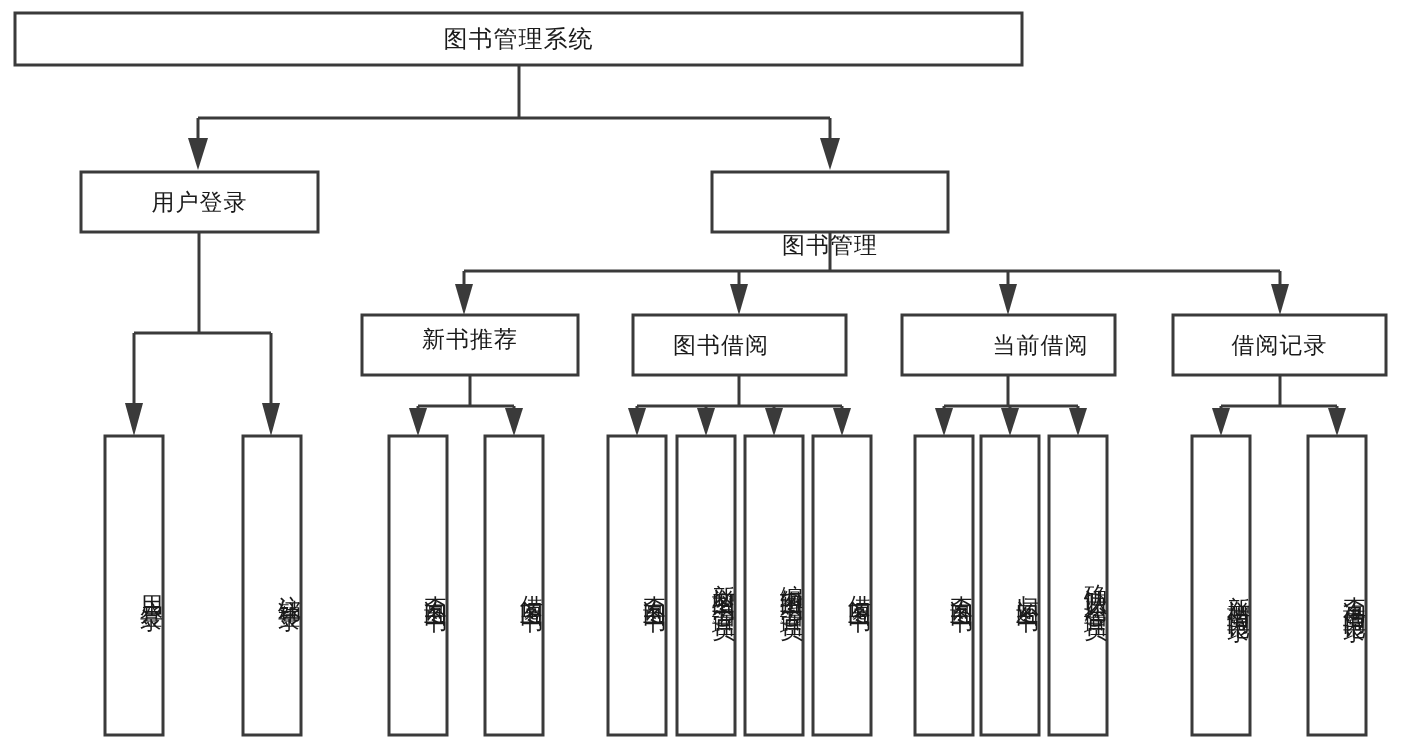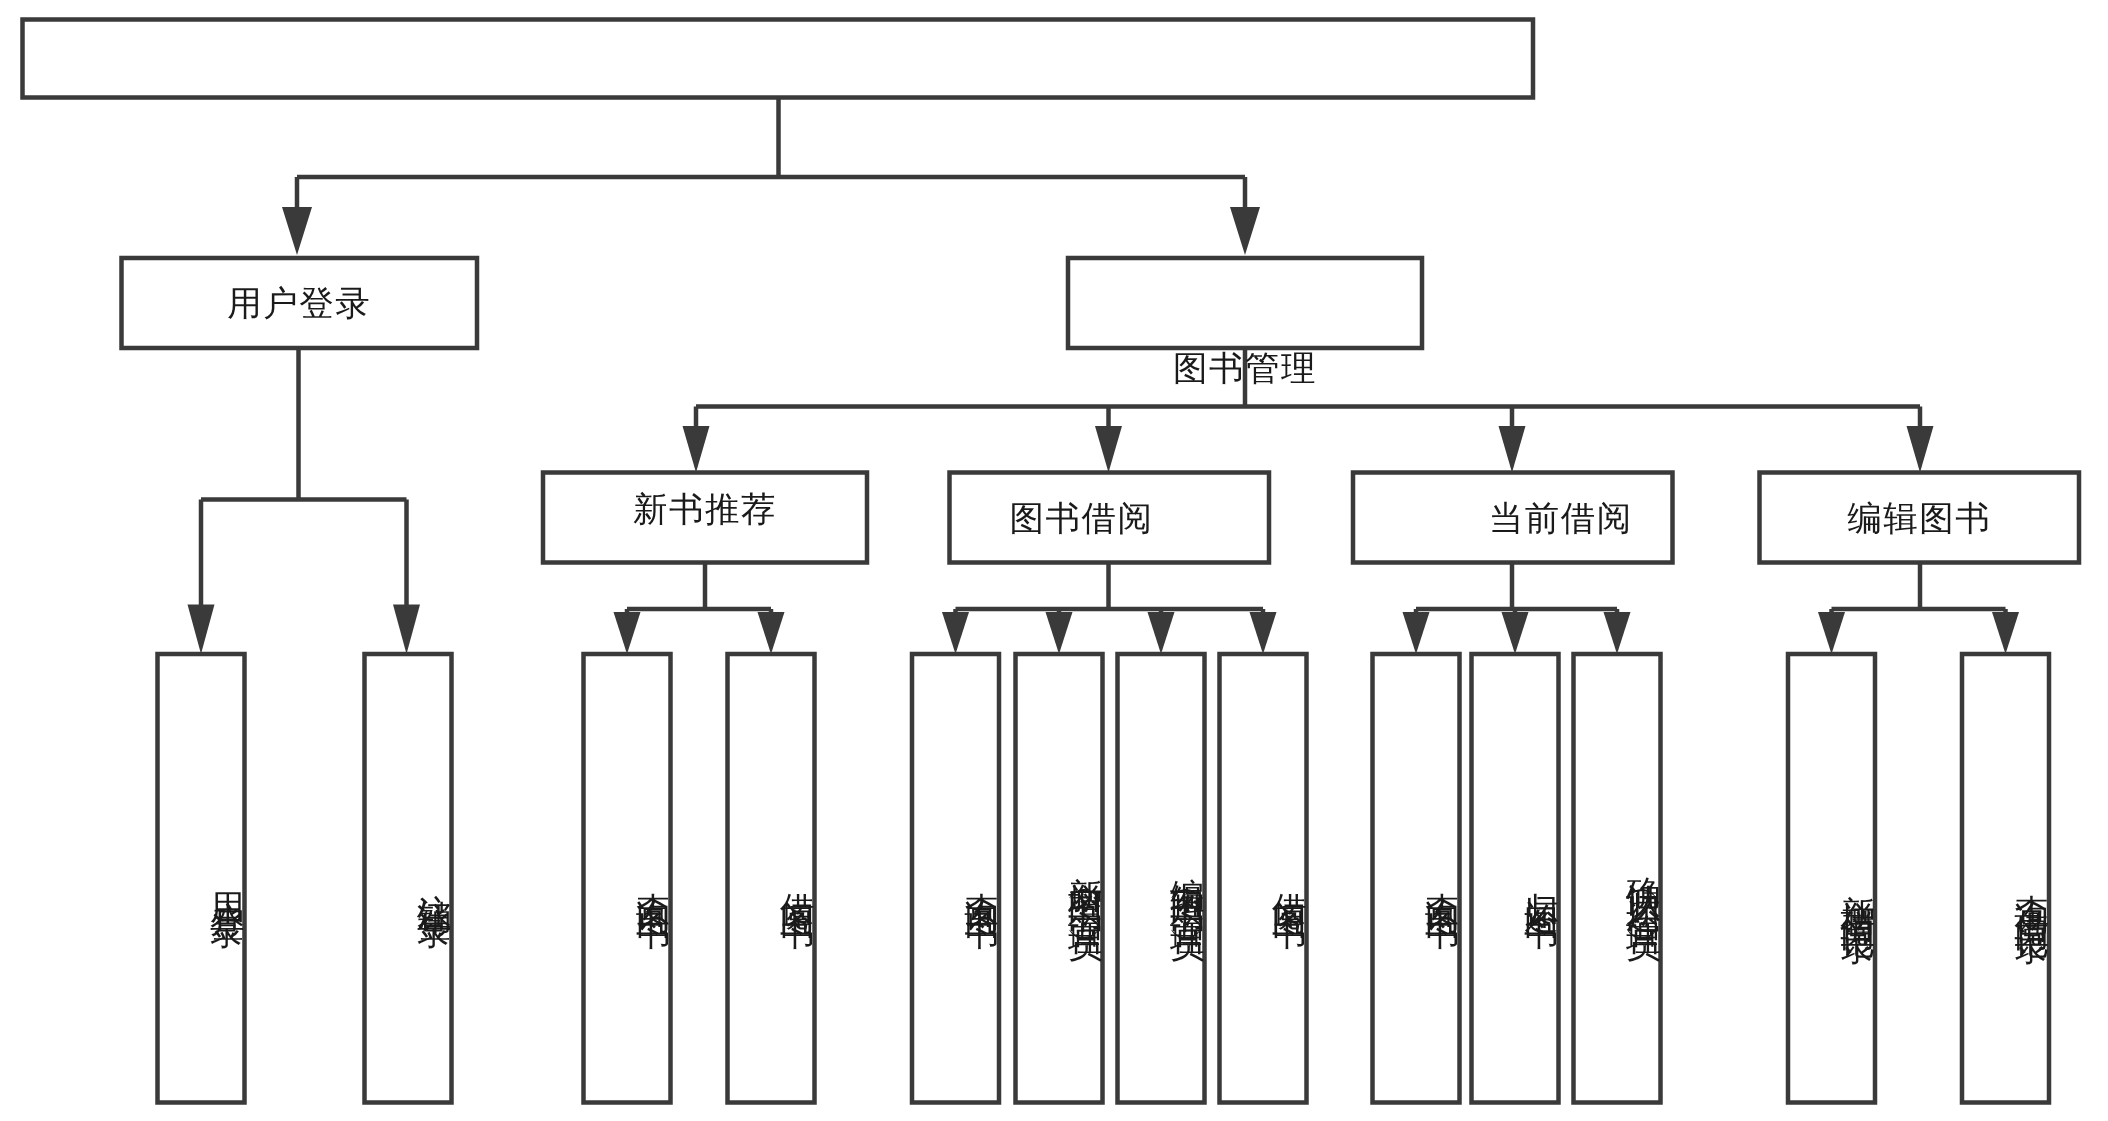--- a/index.html
+++ b/index.html
@@ -185,28 +185,29 @@
     <rect class="node-box" x="813" y="436" width="58" height="299"></rect>
 
     <rect class="node-box" x="915" y="436" width="58" height="299"></rect>
     <rect class="node-box" x="981" y="436" width="58" height="299"></rect>
     <rect class="node-box" x="1049" y="436" width="58" height="299"></rect>
 
     <rect class="node-box" x="1192" y="436" width="58" height="299"></rect>
     <rect class="node-box" x="1308" y="436" width="58" height="299"></rect>
   </svg>
 
+  <div class="hlabel-wrap title-label" style="left:15px; top:13px; width:1007px; height:52px;">图书管理系统</div>
 
   <div class="hlabel-wrap" style="left:81px; top:172px; width:237px; height:60px;">用户登录</div>
   <div class="hlabel-wrap" style="left:712px; top:172px; width:236px; height:60px;margin-top:43px;">图书管理</div>
 
   <div class="hlabel-wrap" style="left:362px; top:315px; width:216px; height:48px;border-radius:24px;">新书推荐</div>
   <div class="hlabel-wrap" style="left:633px; top:315px; width:176px; height:60px;">图书借阅</div>
   <div class="hlabel-wrap" style="left:902px; top:315px; width:213px; height:60px;padding-left:32px;">当前借阅</div>
-  <div class="hlabel-wrap" style="left:1173px; top:315px; width:213px; height:60px;">编辑图书</div>
+  <div class="hlabel-wrap" style="left:1173px; top:315px; width:213px; height:60px;">借阅记录</div>
 
   <div class="vlabel-wrap" style="left:105px; top:512px; width:58px; height:150px;">用户登录</div>
   <div class="vlabel-wrap" style="left:243px; top:512px; width:58px; height:150px;">注销登录</div>
 
   <div class="vlabel-wrap" style="left:389px; top:512px; width:58px; height:150px;">查询图书</div>
   <div class="vlabel-wrap" style="left:485px; top:512px; width:58px; height:150px;">借阅图书</div>
 
   <div class="vlabel-wrap" style="left:608px; top:512px; width:58px; height:150px;">查询图书</div>
   <div class="vlabel-wrap" style="left:677px; top:446px; width:58px; height:285px;">新增图书（管理员）</div>
   <div class="vlabel-wrap" style="left:745px; top:446px; width:58px; height:285px;">编辑图书（管理员）</div>

